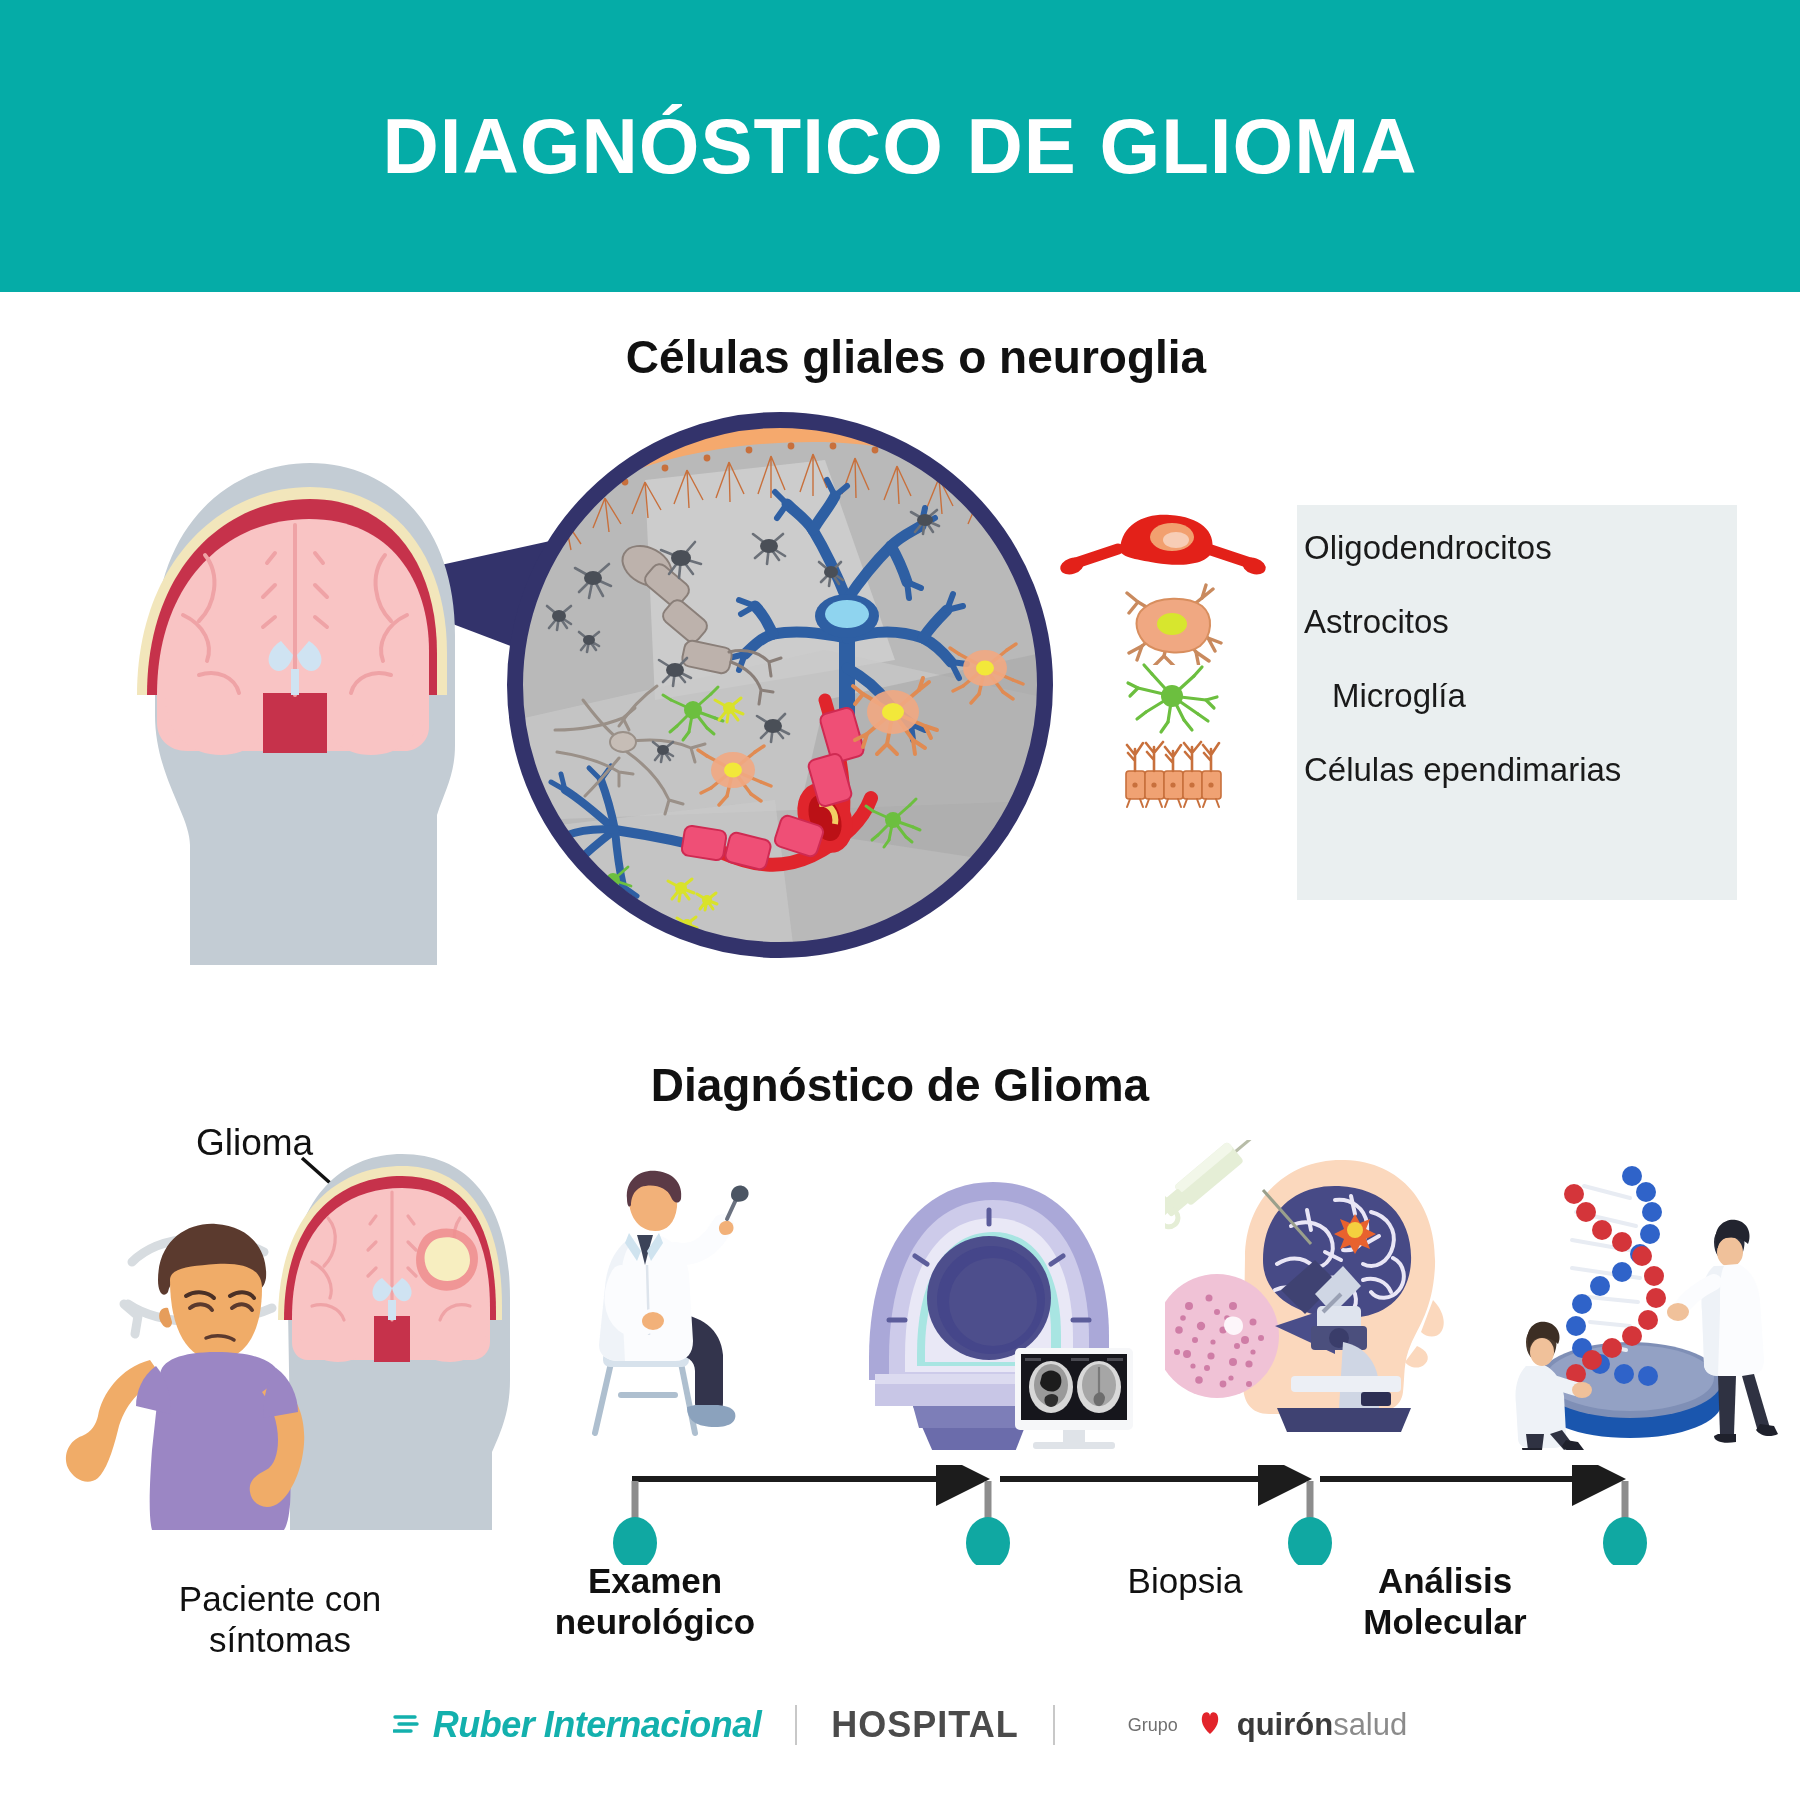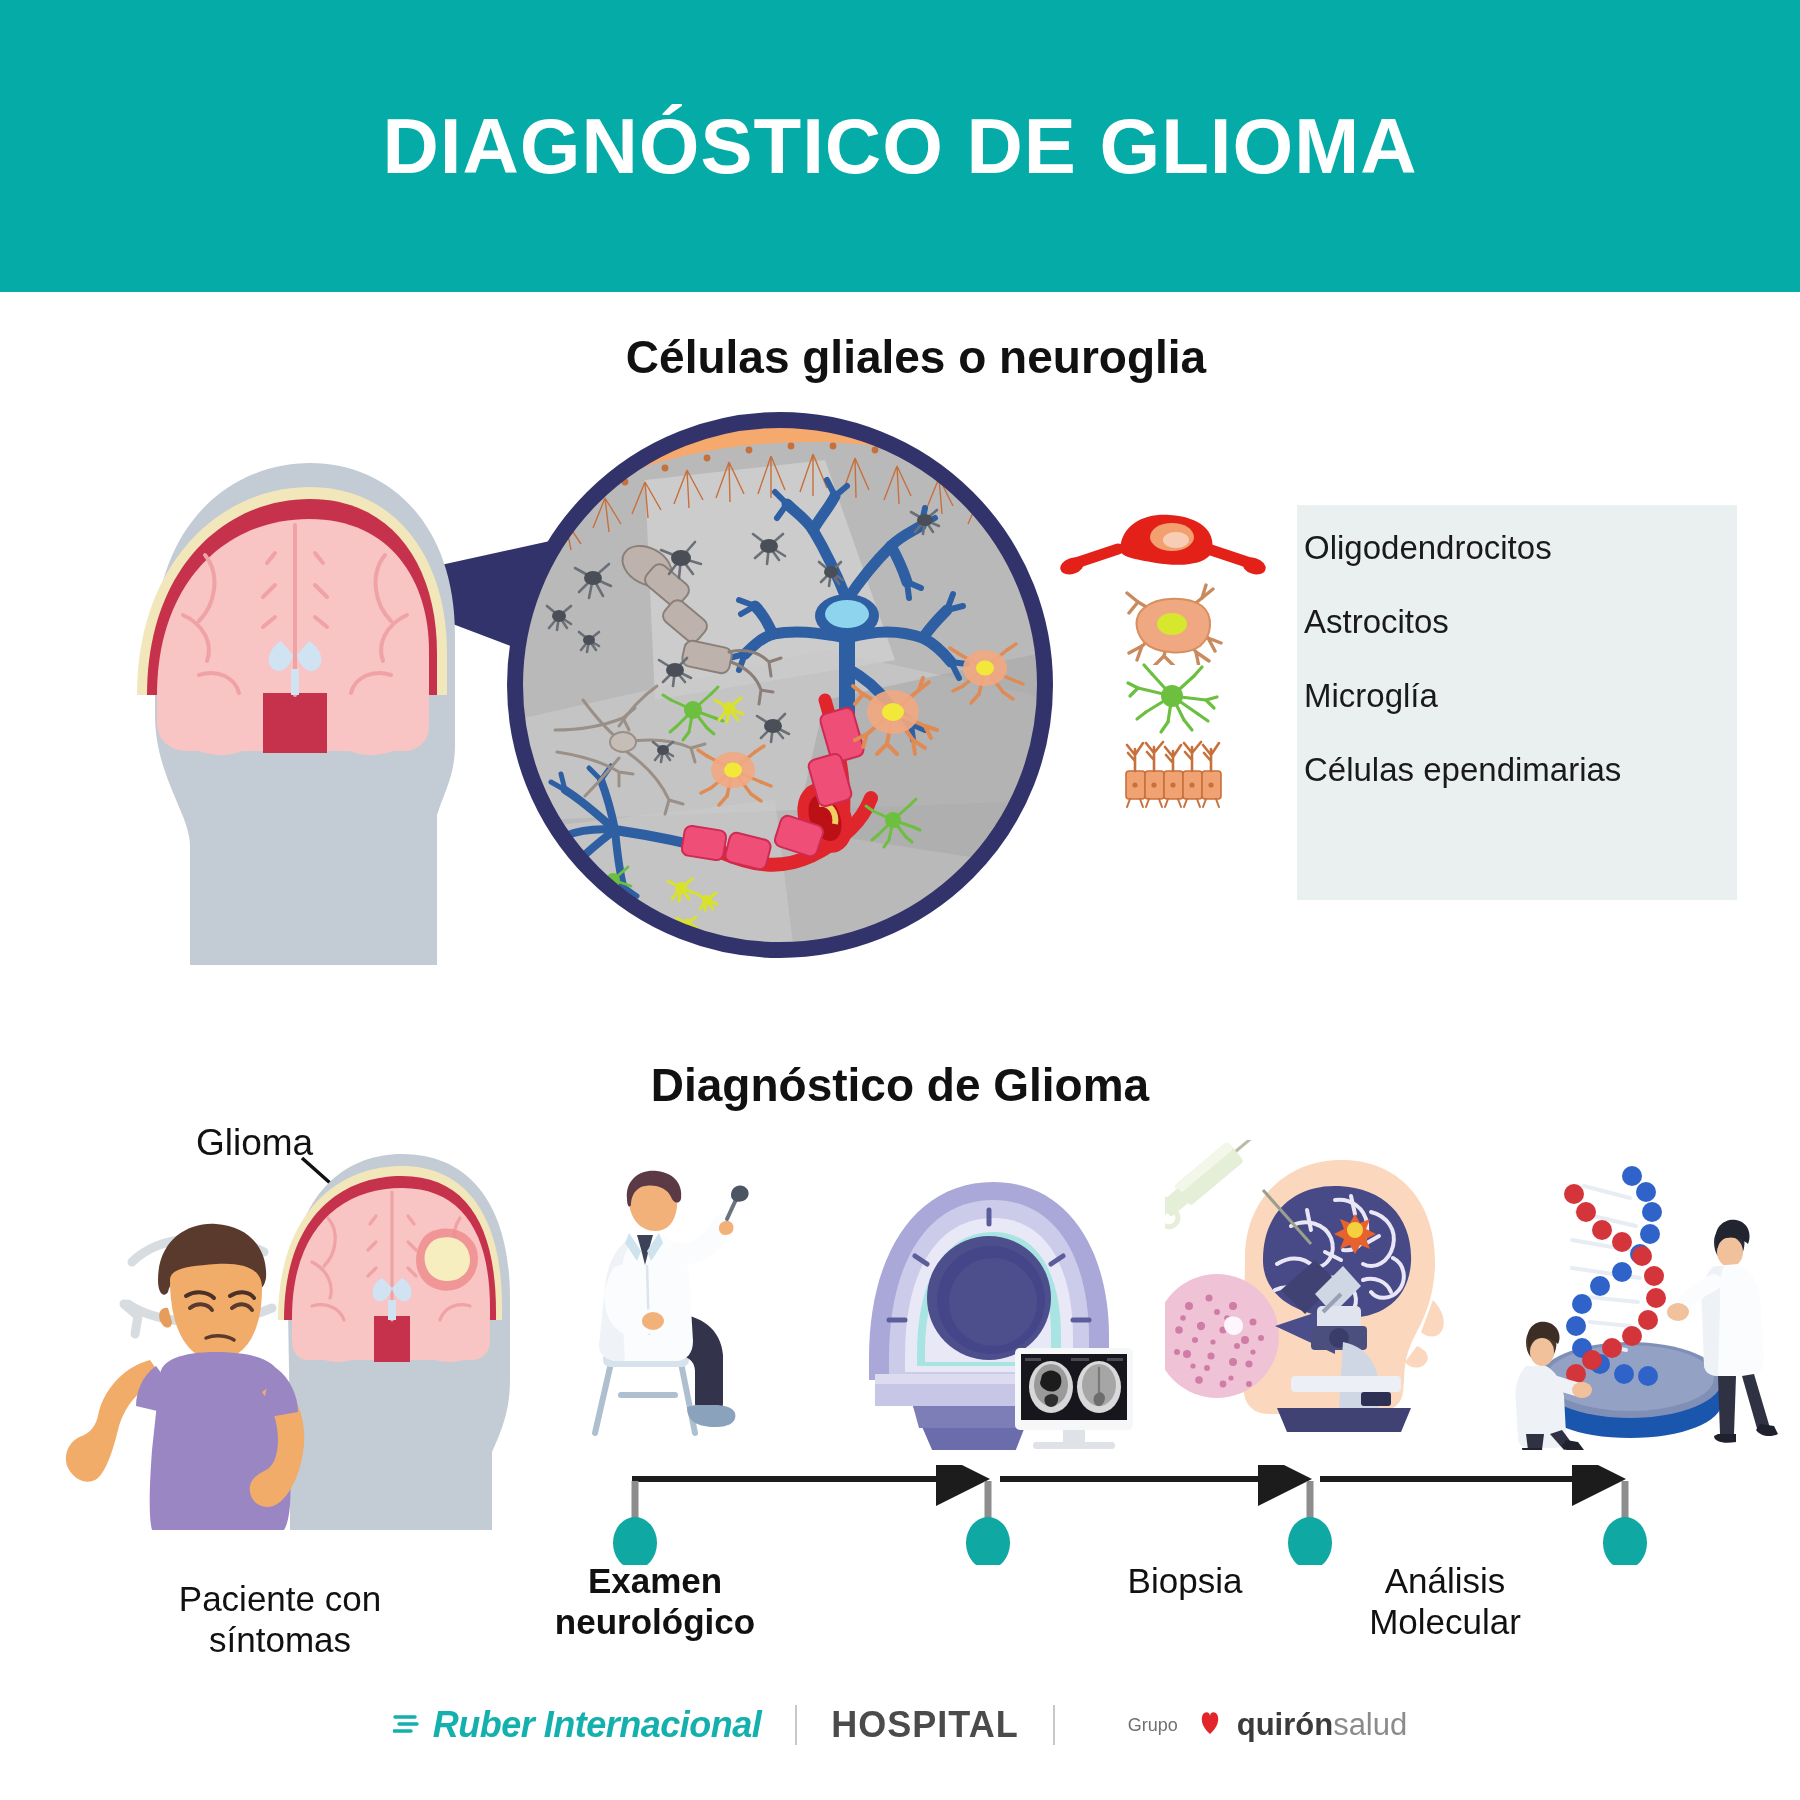--- a/index.html
+++ b/index.html
@@ -89,21 +89,21 @@
     position:absolute;
     text-align:center;
     font-size:35px;
     color:#111111;
     line-height:1.18;
   }
   #label-patient { left:60px;   top:458px; width:440px; }
   #label-exam    { left:470px;  top:440px; width:370px;font-weight:bold; }
   #label-mri     { left:765px;  top:440px; width:370px; }
   #label-biopsy  { left:1020px; top:440px; width:330px; }
-  #label-dna     { left:1260px; top:440px; width:370px; }
+  #label-dna     { left:1260px; top:440px; width:370px;font-weight:bold; }
 
   
   #footer-logo {
     position:absolute; left:0; top:1690px; width:1800px; height:70px;
     display:flex; align-items:center; justify-content:center; gap:12px;
   }
   #logo-ruber {
     font-size:36px; font-weight:bold; font-style:italic;
     color:#13b0ad; letter-spacing:-0.5px; white-space:nowrap;
   }
@@ -456,21 +456,21 @@
                        M-8,34 l-11,11 M-8,34 l11,11 M24,30 l13,9 M24,30 l3,15"></path>
             </g>
             <path d="M-28,-14 C-14,-26 16,-26 30,-16 C42,-6 40,14 28,24 C14,34 -16,32 -28,20 C-38,8 -38,-6 -28,-14 Z" fill="#f0a882" stroke="#d88e5e" stroke-width="2"></path>
             <ellipse cx="0" cy="2" rx="15" ry="11" fill="#d7e62e"></ellipse>
           </g>
         </svg>
       </div>
       <div class="legend-label">Astrocitos</div>
     </div>
 
-    <div class="legend-row" style="top:148px;">
+    <div class="legend-row" style="top:148px;gap:28px;">
       <div class="legend-icon">
         <svg viewBox="0 0 230 86" width="230" height="86">
           <g transform="translate(112,43)" stroke="#6cbf3f" stroke-width="3.2" fill="none" stroke-linecap="round">
             <path d="M0,0 l-34,-8 M0,0 l-26,16 M0,0 l-20,-22 M0,0 l22,-20 M0,0 l34,4 M0,0 l26,18 M0,0 l-4,26 M0,0 l12,24"></path>
             <path d="M-34,-8 l-10,-5 M-34,-8 l-8,8 M-26,16 l-9,7 M-20,-22 l-8,-9
                      M22,-20 l8,-9 M34,4 l11,-3 M34,4 l8,8 M26,18 l10,7 M-4,26 l-7,10 M12,24 l8,10"></path>
           </g>
           <circle cx="112" cy="43" r="11" fill="#6cbf3f"></circle>
         </svg>
       </div>

